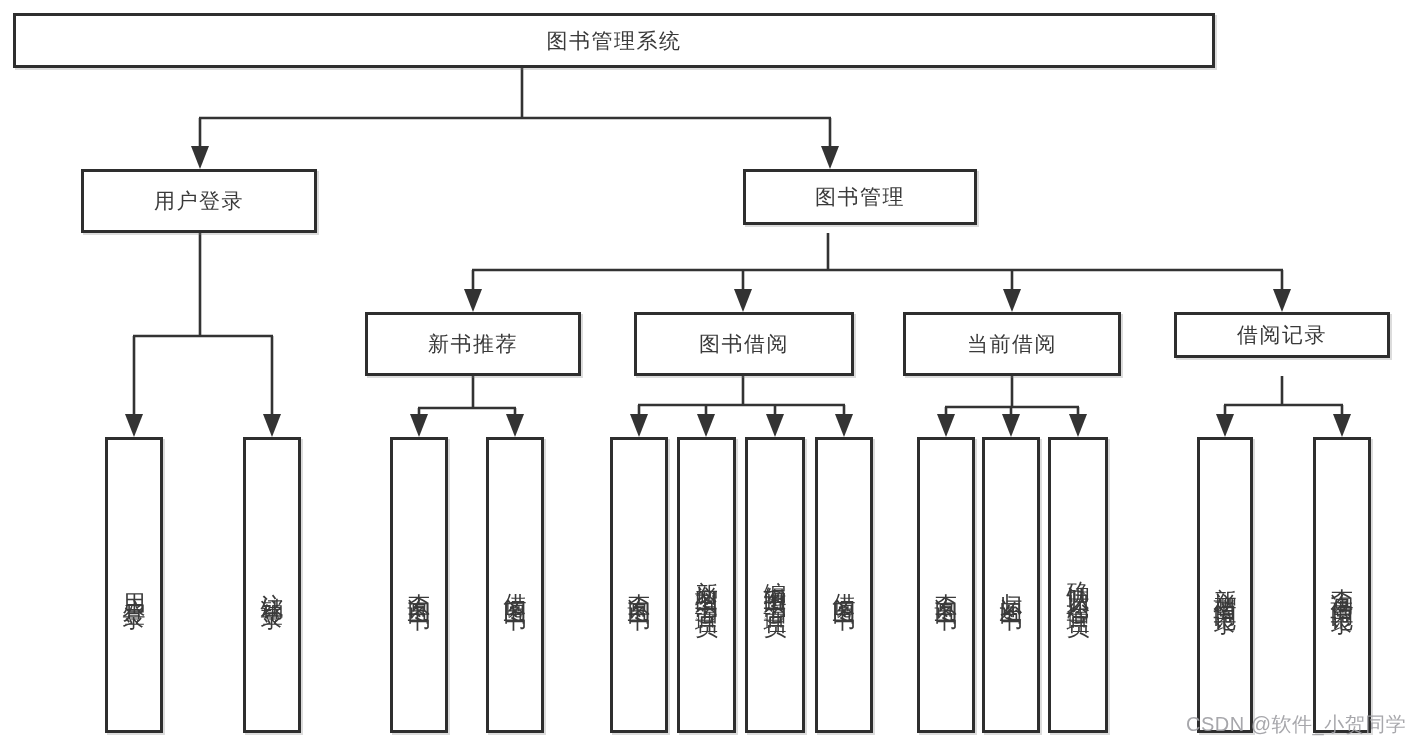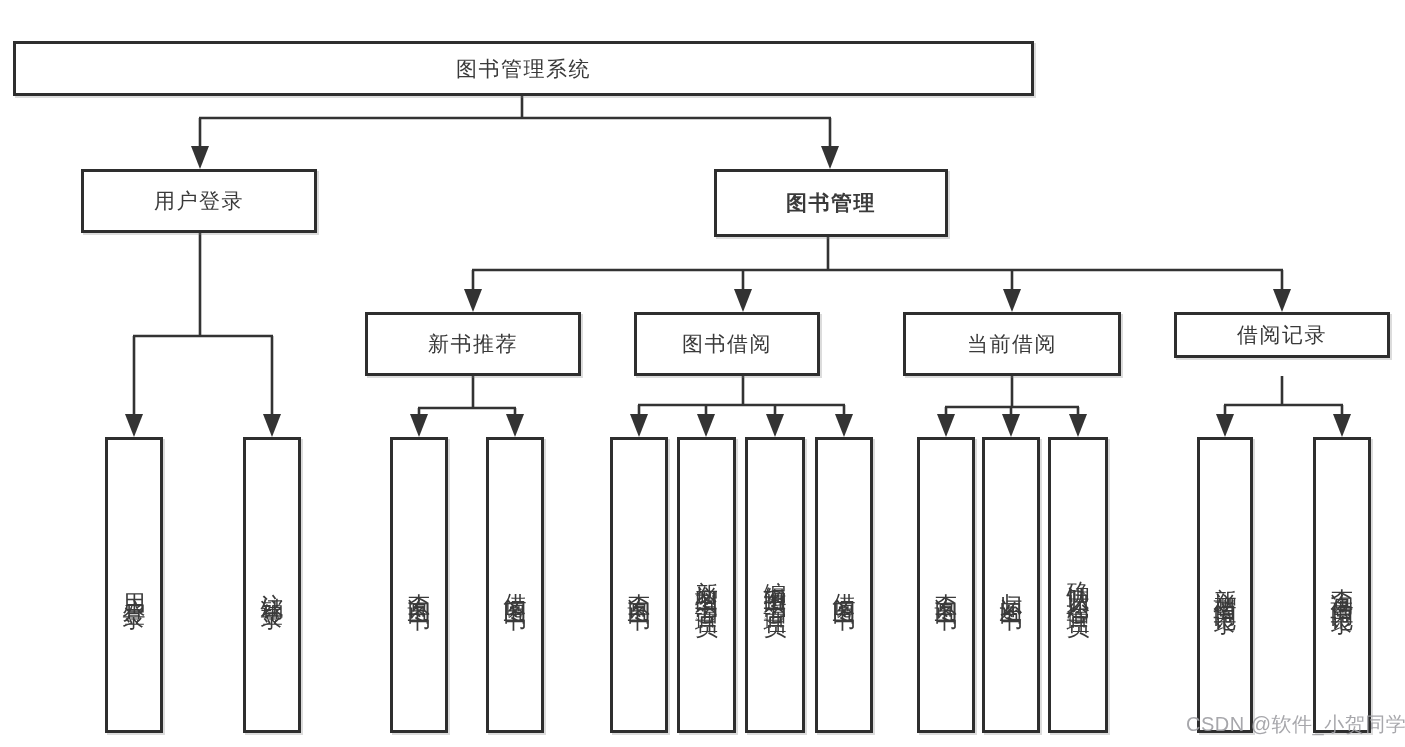--- a/index.html
+++ b/index.html
@@ -96,27 +96,27 @@
       <polygon class="head" points="1069,414 1087,414 1078,437"></polygon>
     </g>
 
     <g>
       <path class="wire" d="M1282 376 L1282 405 M1224 405 L1343 405 M1225 405 L1225 416 M1342 405 L1342 416"></path>
       <polygon class="head" points="1216,414 1234,414 1225,437"></polygon>
       <polygon class="head" points="1333,414 1351,414 1342,437"></polygon>
     </g>
   </svg>
 
-  <div class="node h" style="left:13px; top:13px; width:1021px; height:55px;margin-top:28px;">图书管理系统</div>
+  <div class="node h" style="left:13px; top:13px; width:1202px; height:55px;">图书管理系统</div>
 
   <div class="node h" style="left:81px; top:169px; width:236px; height:64px;">用户登录</div>
-  <div class="node h" style="left:714px; top:169px; width:234px; height:68px;font-weight:bold;">图书管理</div>
+  <div class="node h" style="left:743px; top:169px; width:234px; height:56px;">图书管理</div>
 
   <div class="node h" style="left:365px; top:312px; width:216px; height:64px;text-align:center;">新书推荐</div>
-  <div class="node h" style="left:634px; top:312px; width:186px; height:64px;">图书借阅</div>
+  <div class="node h" style="left:634px; top:312px; width:220px; height:64px;">图书借阅</div>
   <div class="node h" style="left:903px; top:312px; width:218px; height:64px;">当前借阅</div>
   <div class="node h" style="left:1174px; top:312px; width:216px; height:46px;">借阅记录</div>
 
   <div class="node v" style="left:105px; top:437px; width:58px; height:296px;">用户登录</div>
   <div class="node v" style="left:243px; top:437px; width:58px; height:296px;">注销登录</div>
 
   <div class="node v" style="left:390px; top:437px; width:58px; height:296px;">查询图书</div>
   <div class="node v" style="left:486px; top:437px; width:58px; height:296px;">借阅图书</div>
 
   <div class="node v" style="left:610px; top:437px; width:58px; height:296px;">查询图书</div>

